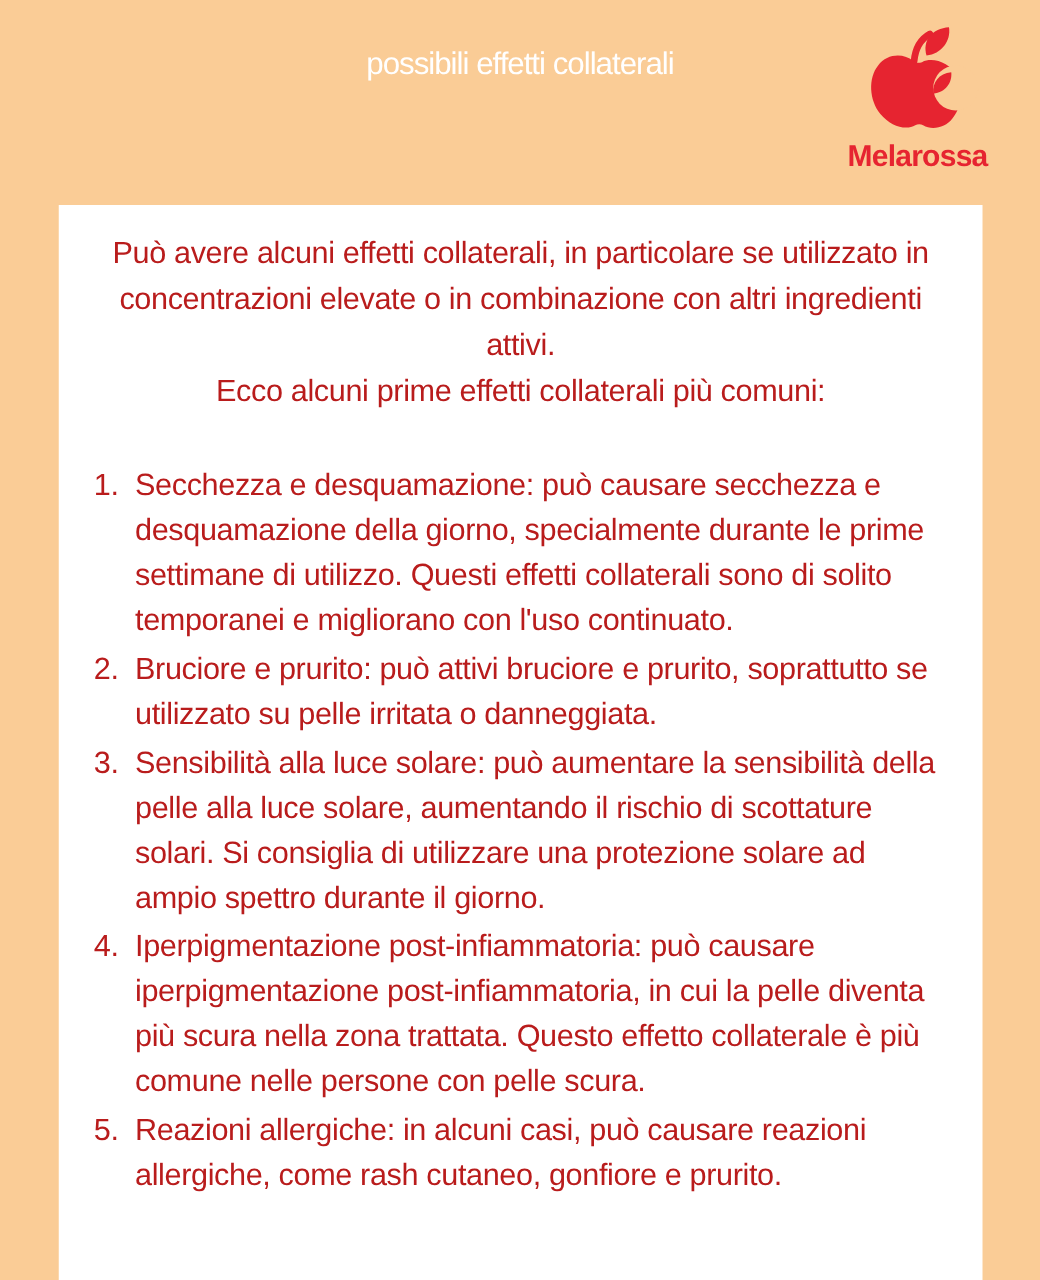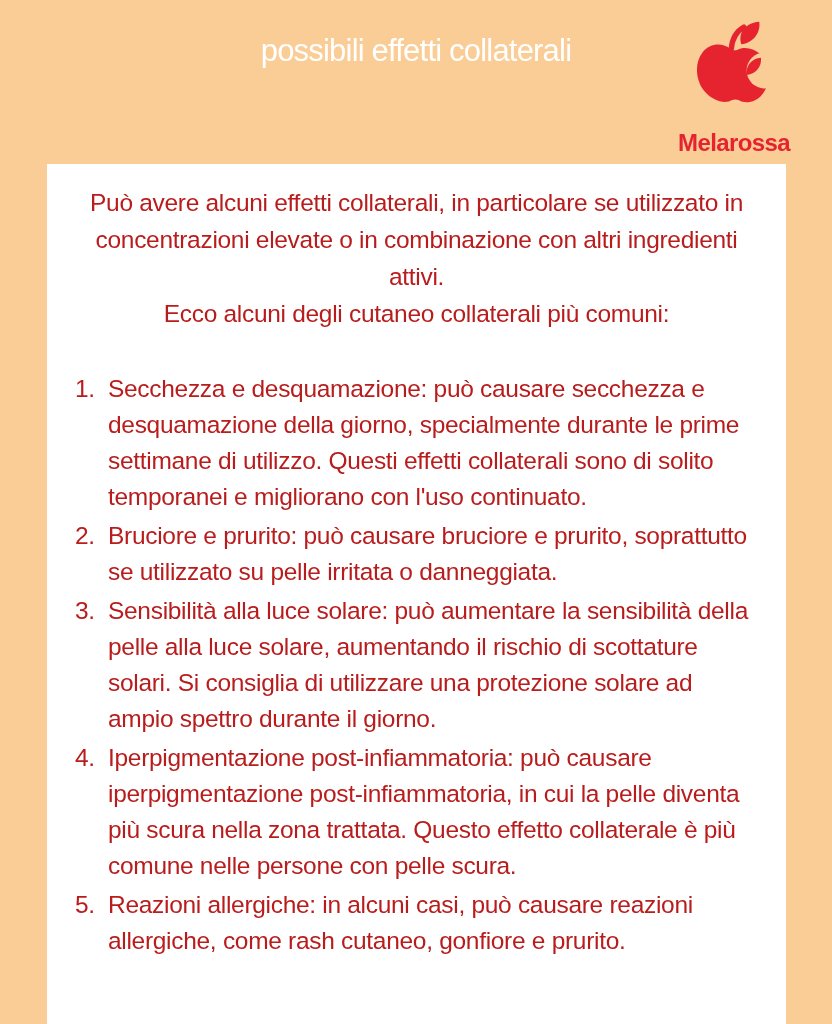--- a/index.html
+++ b/index.html
@@ -16,39 +16,39 @@
     text-align: center;
     color: #FFFFFF;
   }
   .title {
     font-size: 54px;
     font-weight: 400;
     letter-spacing: -1.5px;
     line-height: 62px;
   }
   .subtitle {
-    font-size: 31px;
+    font-size: 25px;
     font-weight: 400;
     letter-spacing: -0.8px;
     line-height: 38px;
     margin-top: 2px;
   }
   .logo {
     position: absolute;
     top: 20px; right: 30px;
     width: 136px;
     text-align: center;
   }
   .logo svg { width: 104px; height: 90px; display: block; margin: 0 auto; }
   .logo-text {
     color: #E62430;
     font-weight: 700;
     font-size: 24px;
     letter-spacing: -0.6px;
-    margin-top: 19px;
+    margin-top: 2px;
   }
   .card {
     position: absolute;
     left: 47px; top: 164px;
     width: 739px; height: 898px;
     background: #FFFFFF;
     padding: 20px 28px 30px 28px;
     color: #b91c1c;
   }
   .intro {
@@ -93,30 +93,30 @@
     <circle cx="84" cy="56" r="20" fill="#FACC96"></circle>
 
     <path d="M64 61 C63 51 69 43 80 42 C81 51 75 60 64 61 Z" fill="#E62430"></path>
   </svg>
   <div class="logo-text">Melarossa</div>
 </div>
 
 <div class="card">
   <div class="intro">
     <p>Può avere alcuni effetti collaterali, in particolare se utilizzato in concentrazioni elevate o in combinazione con altri ingredienti attivi.</p>
-    <p>Ecco alcuni degli cutaneo collaterali più comuni:</p>
+    <p>Ecco alcuni prime effetti collaterali più comuni:</p>
   </div>
   <ol class="side-effects">
     <li>
       <span class="num">1.</span>
       <span class="item-text">Secchezza e desquamazione: può causare secchezza e desquamazione della giorno, specialmente durante le prime settimane di utilizzo. Questi effetti collaterali sono di solito temporanei e migliorano con l'uso continuato.</span>
     </li>
     <li>
       <span class="num">2.</span>
-      <span class="item-text">Bruciore e prurito: può causare bruciore e prurito, soprattutto se utilizzato su pelle irritata o danneggiata.</span>
+      <span class="item-text">Bruciore e prurito: può attivi bruciore e prurito, soprattutto se utilizzato su pelle irritata o danneggiata.</span>
     </li>
     <li>
       <span class="num">3.</span>
       <span class="item-text">Sensibilità alla luce solare: può aumentare la sensibilità della pelle alla luce solare, aumentando il rischio di scottature solari. Si consiglia di utilizzare una protezione solare ad ampio spettro durante il giorno.</span>
     </li>
     <li>
       <span class="num">4.</span>
       <span class="item-text">Iperpigmentazione post-infiammatoria: può causare iperpigmentazione post-infiammatoria, in cui la pelle diventa più scura nella zona trattata. Questo effetto collaterale è più comune nelle persone con pelle scura.</span>
     </li>
     <li>

